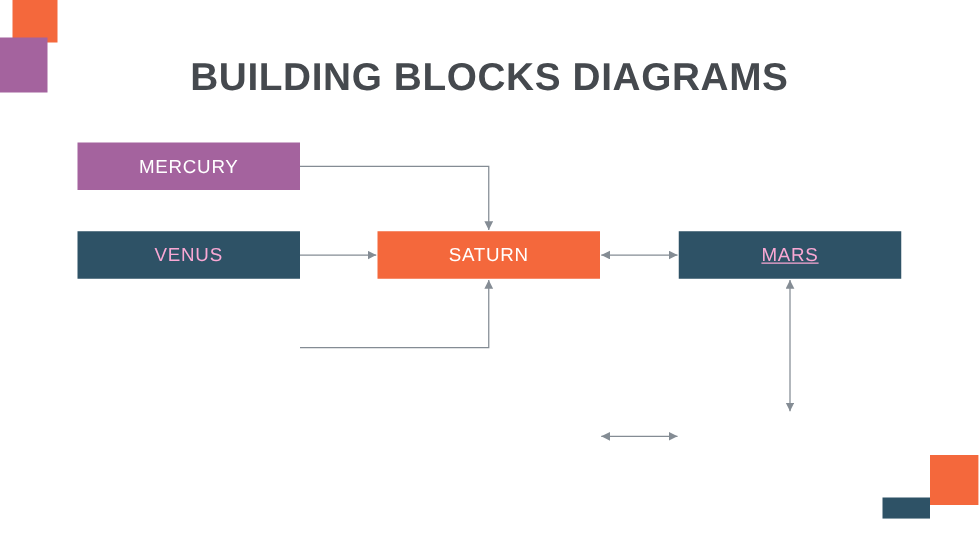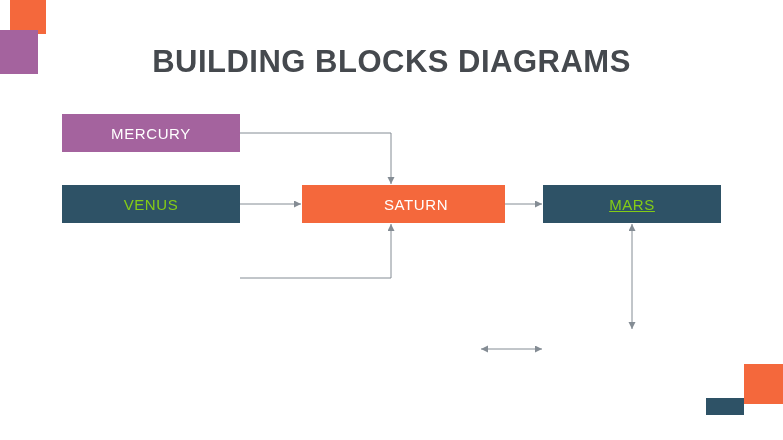--- a/index.html
+++ b/index.html
@@ -55,28 +55,28 @@
     width: 178px;
     height: 38px;
     display: flex;
     align-items: center;
     justify-content: center;
     font-size: 15px;
     font-weight: 500;
     letter-spacing: 0.6px;
   }
   .node.purple { background: var(--purple); color: #ffffff; }
-  .node.dark   { background: var(--dark);   color: #84cc16; }
+  .node.dark   { background: var(--dark);   color: #f9a8d4; }
   .node.orange { background: var(--orange); color: #ffffff; }
   .node.beige  { background: var(--beige);  color: var(--dark_text); }
 
   .node-mercury { left: 62px;  top: 114px; }
   .node-venus   { left: 62px;  top: 185px; }
   .node-jupiter { left: 62px;  top: 259px; }
-  .node-saturn  { left: 302px; top: 185px; padding-left: 25px; }
+  .node-saturn  { left: 302px; top: 185px; }
   .node-mars    { left: 543px; top: 185px; text-decoration: underline; }
   .node-pluto   { left: 302px; top: 330px; }
   .node-sun     { left: 543px; top: 330px; }
 </style>
 </head>
 <body>
 
 <div class="slide">
 
   <div class="deco sq-orange-tl"></div>

